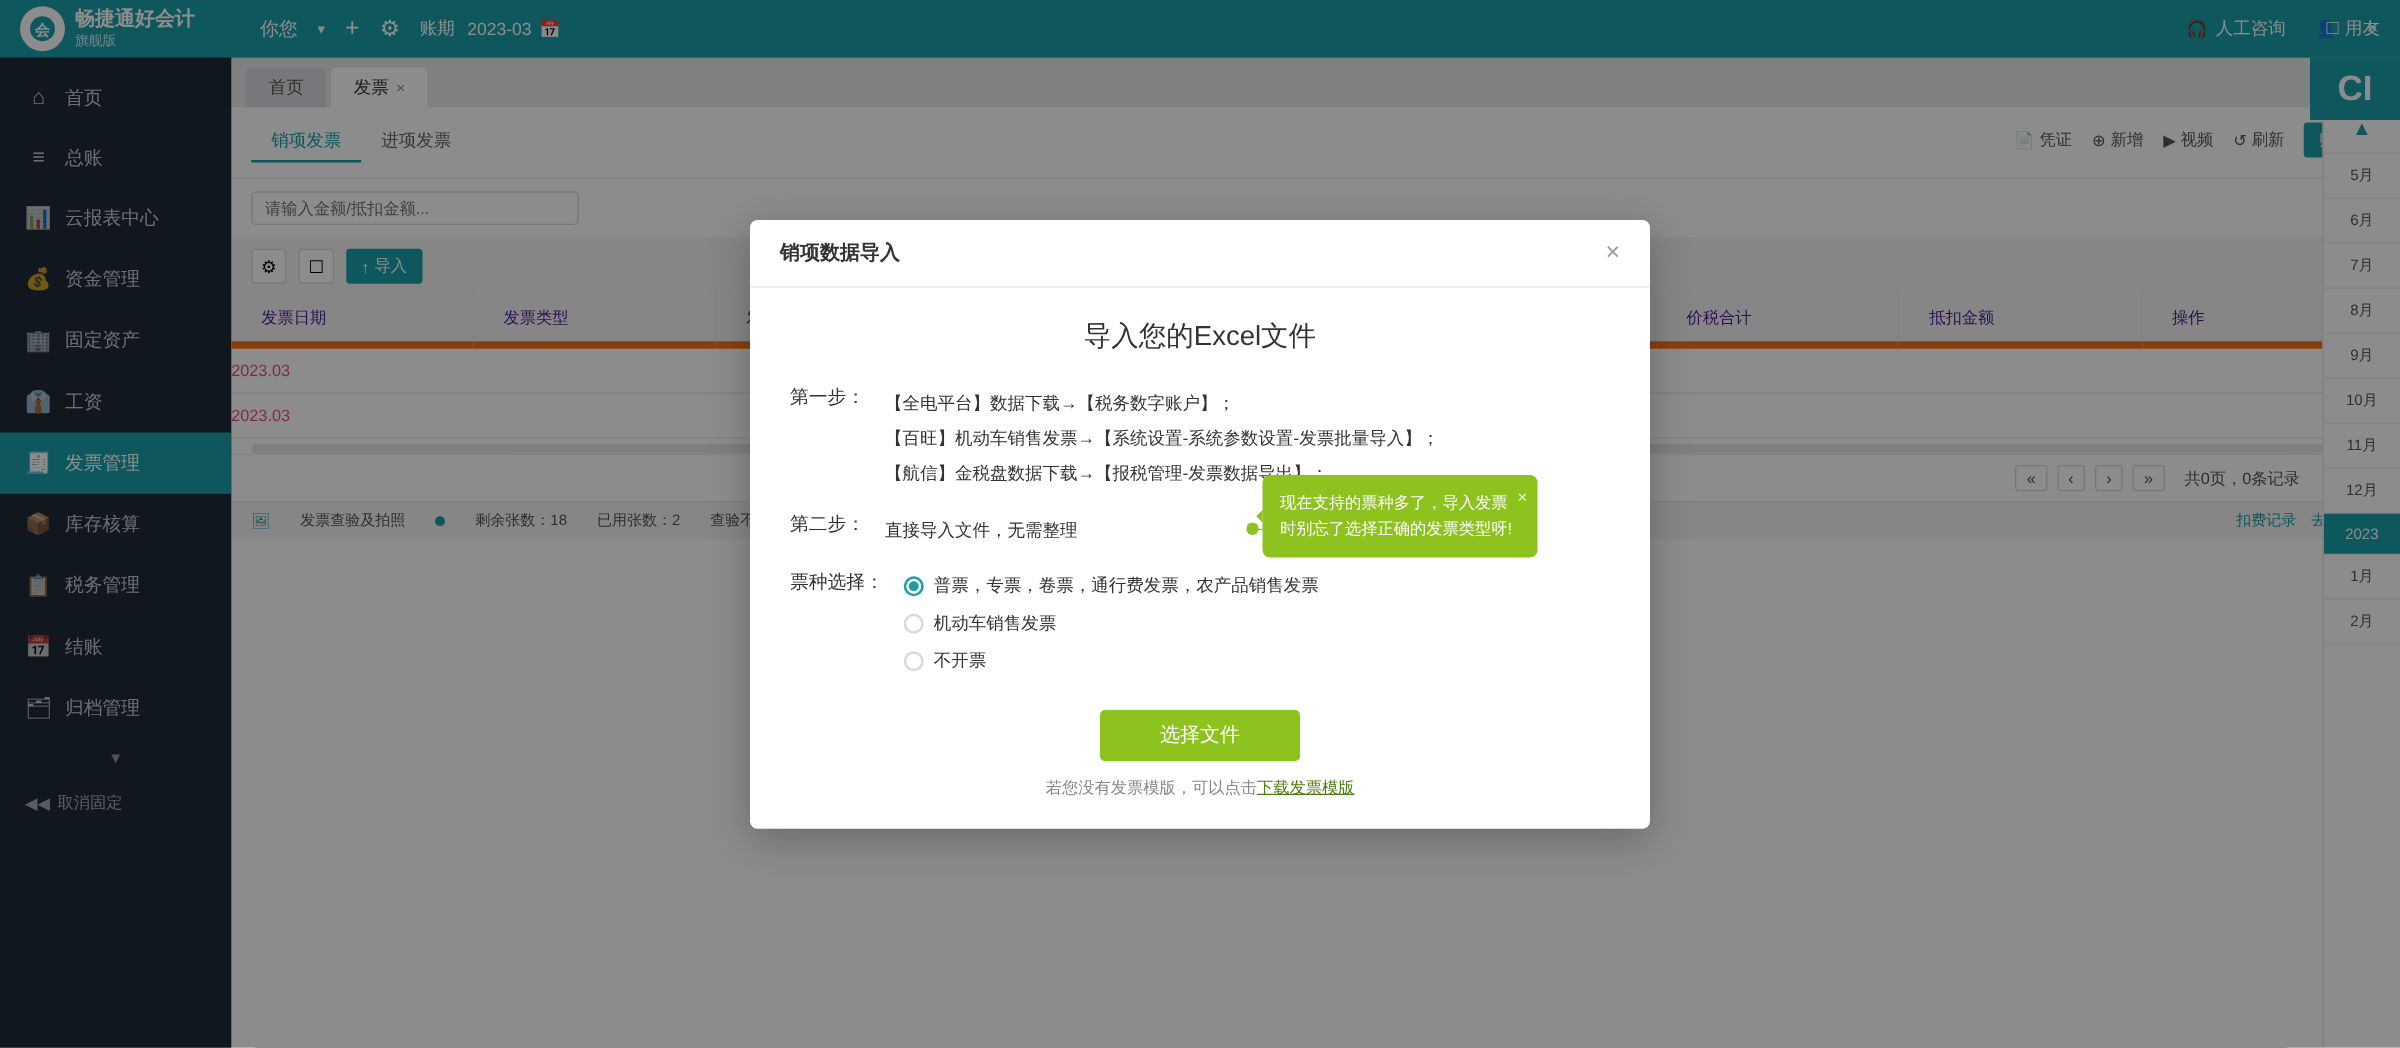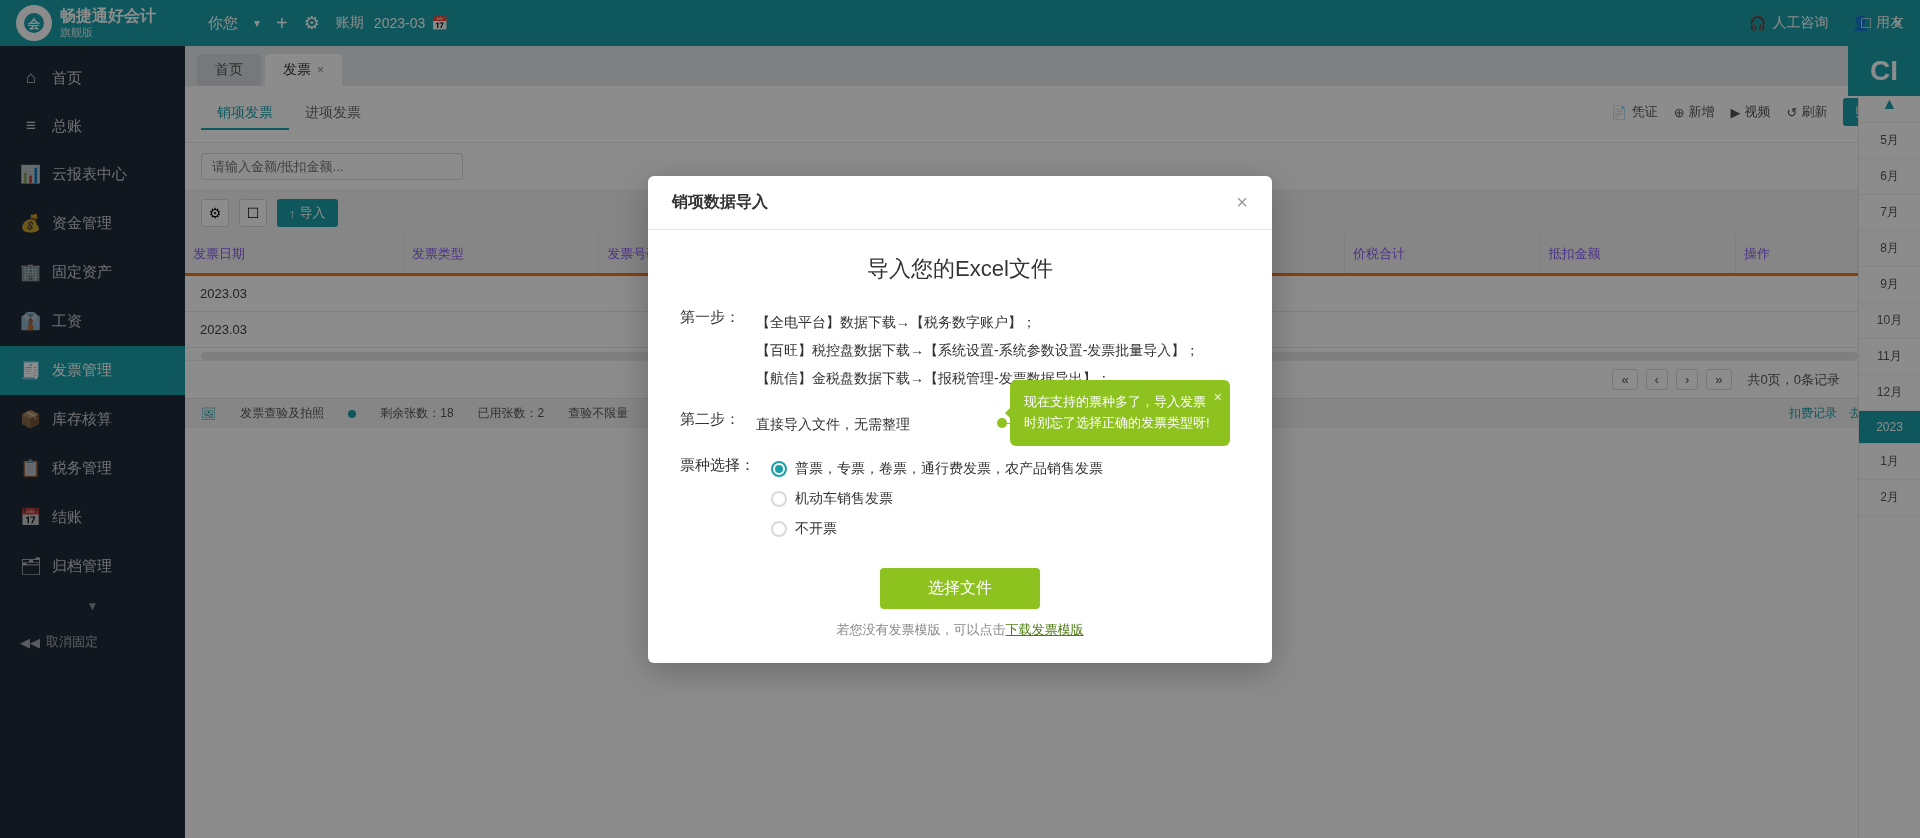--- a/index.html
+++ b/index.html
@@ -208,31 +208,31 @@
     }
 
     
     .data-table {
       width: 100%;
       border-collapse: collapse;
       font-size: 13px;
     }
     .data-table th {
       background: #f5f5f5;
-      padding: 10px 8px;
+      padding: 10px 24px;
       text-align: left;
-      color: #8b5cf6;
-      border-bottom: 3px solid #f97316;
+      color: #4c1d95;
+      border-bottom: 6px solid #f97316;
       border-right: 1px solid #e8e8e8;
       font-weight: normal;
     }
     .data-table td {
-      padding: 10px 15px;
+      padding: 10px 0;
       border-bottom: 1px solid #e8e8e8;
-      color: #404040;
+      color: #ec4899;
     }
 
     
     .status-bar {
       height: 30px;
       background: #f5f5f5;
       border-top: 1px solid #e8e8e8;
       display: flex;
       align-items: center;
       padding: 0 16px;
@@ -271,21 +271,21 @@
       z-index: 200;
       display: flex;
       align-items: center;
       justify-content: center;
     }
 
     
     .modal {
       background: white;
       border-radius: 6px;
-      width: 624px;
+      width: 720px;
       max-height: 90vh;
       box-shadow: 0 8px 32px rgba(0,0,0,0.25);
       position: relative;
       padding: 0;
     }
     .modal-header {
       padding: 16px 24px;
       border-bottom: 1px solid #e8e8e8;
       display: flex;
       align-items: center;
@@ -742,21 +742,21 @@
       <span class="modal-title">销项数据导入</span>
       <span class="modal-close">×</span>
     </div>
     <div class="modal-body">
       <div class="modal-excel-title">导入您的Excel文件</div>
 
       <div class="step-row">
         <span class="step-label">第一步：</span>
         <div class="step-content">
           <div>【全电平台】数据下载→【税务数字账户】；</div>
-          <div>【百旺】税控盘数据下载→【系统设置-系统参数设置-发票批量导入】；</div>
+          <div>【百旺】机动车销售发票→【系统设置-系统参数设置-发票批量导入】；</div>
           <div>【航信】金税盘数据下载→【报税管理-发票数据导出】；</div>
         </div>
       </div>
 
       <div class="step-row">
         <span class="step-label">第二步：</span>
         <div class="step-content">直接导入文件，无需整理</div>
       </div>
 
       <div class="step-row">

